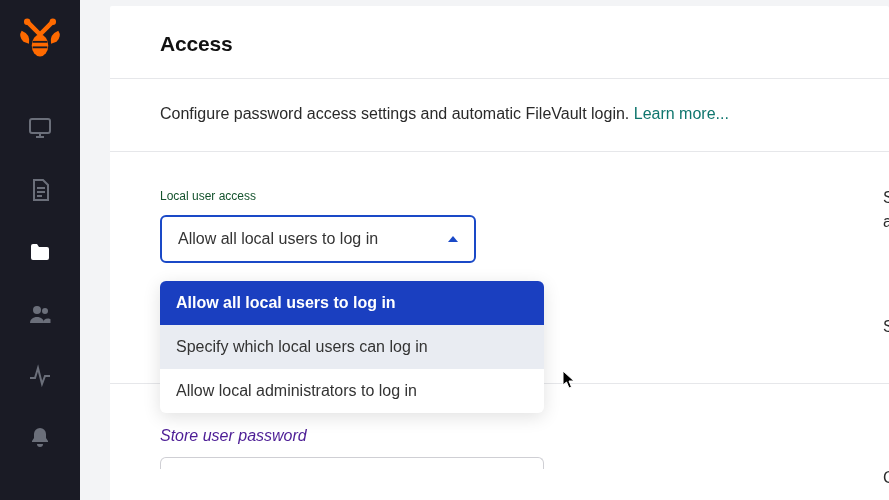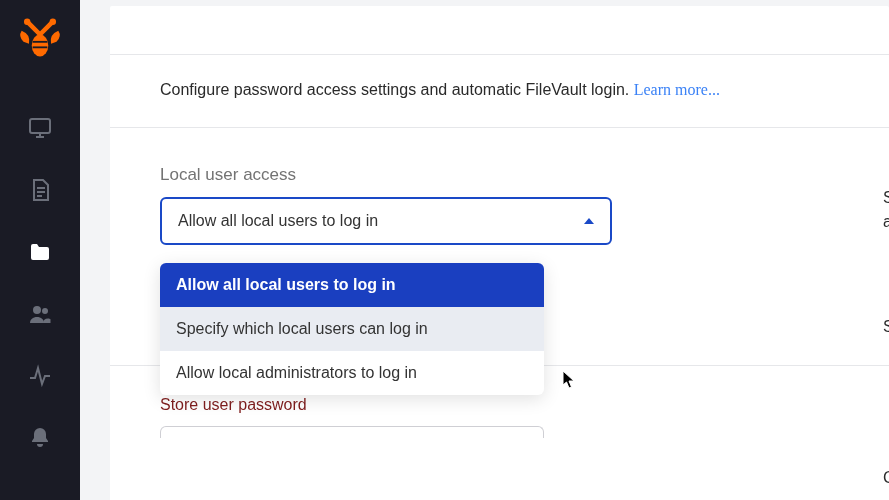--- a/index.html
+++ b/index.html
@@ -70,42 +70,41 @@
       border: none;
       border-top: 1px solid #e6e7ea;
       margin: 22px -50px 0 -50px;
     }
     .subtitle {
       margin-top: 26px;
       font-size: 16px;
       color: #2a2a2a;
     }
     .subtitle-link {
-      color: #3b82f6;
+      color: #0f766e;
       text-decoration: none;
       cursor: pointer;
-      font-family: Liberation Serif, serif;
     }
     .hr2 {
       border: none;
       border-top: 1px solid #e6e7ea;
       margin: 28px -50px 0 -50px;
     }
     .field-block {
       margin-top: 22px;
     }
     .field-label {
-      font-size: 17px;
-      color: #737373;
+      font-size: 12px;
+      color: #14532d;
       margin-top: 37px;
     }
     .select-wrap {
       margin-top: 12px;
       position: relative;
-      width: 452px;
+      width: 316px;
     }
     .select-input {
       width: 100%;
       height: 48px;
       border: 2px solid #1a49c7;
       border-radius: 6px;
       background: #fff;
       display: flex;
       align-items: center;
       justify-content: space-between;
@@ -183,23 +182,24 @@
     }
     .store-block-spacer {
       height: 120px;
     }
     .hr3 {
       border: none;
       border-top: 1px solid #e6e7ea;
       margin: 0 -50px 0 -50px;
     }
     .store-label {
-      margin-top: 30px;
-      font-size: 16px;
-      color: #7f1d1d;
+      margin-top: 43px;
+      font-size: 16px;
+      color: #4c1d95;
+      font-style: italic;
     }
     .store-input {
       margin-top: 12px;
       width: 384px;
       height: 12px;
       border: 1px solid #cfcfd4;
       border-top-left-radius: 6px;
       border-top-right-radius: 6px;
       border-bottom: none;
       background: #fff;
@@ -272,20 +272,21 @@
       <svg viewBox="0 0 24 24" fill="currentColor">
           <path d="M12 2a6 6 0 0 0-6 6v4l-2 3v1h16v-1l-2-3V8a6 6 0 0 0-6-6z"></path>
           <path d="M9 18a3 3 0 0 0 6 0z"></path>
         </svg>
     </div>
   </div>
 
   <div class="main">
     <div class="panel">
       <div class="panel-inner">
+        <h1 class="page-title">Access</h1>
         <hr class="hr1">
         <p class="subtitle">
           <span>Configure password access settings and automatic FileVault login. </span><a class="subtitle-link">Learn more...</a>
         </p>
         <hr class="hr2">
 
         <div class="field-block">
           <div class="field-label">Local user access</div>
           <div class="select-wrap">
             <div class="select-input">

